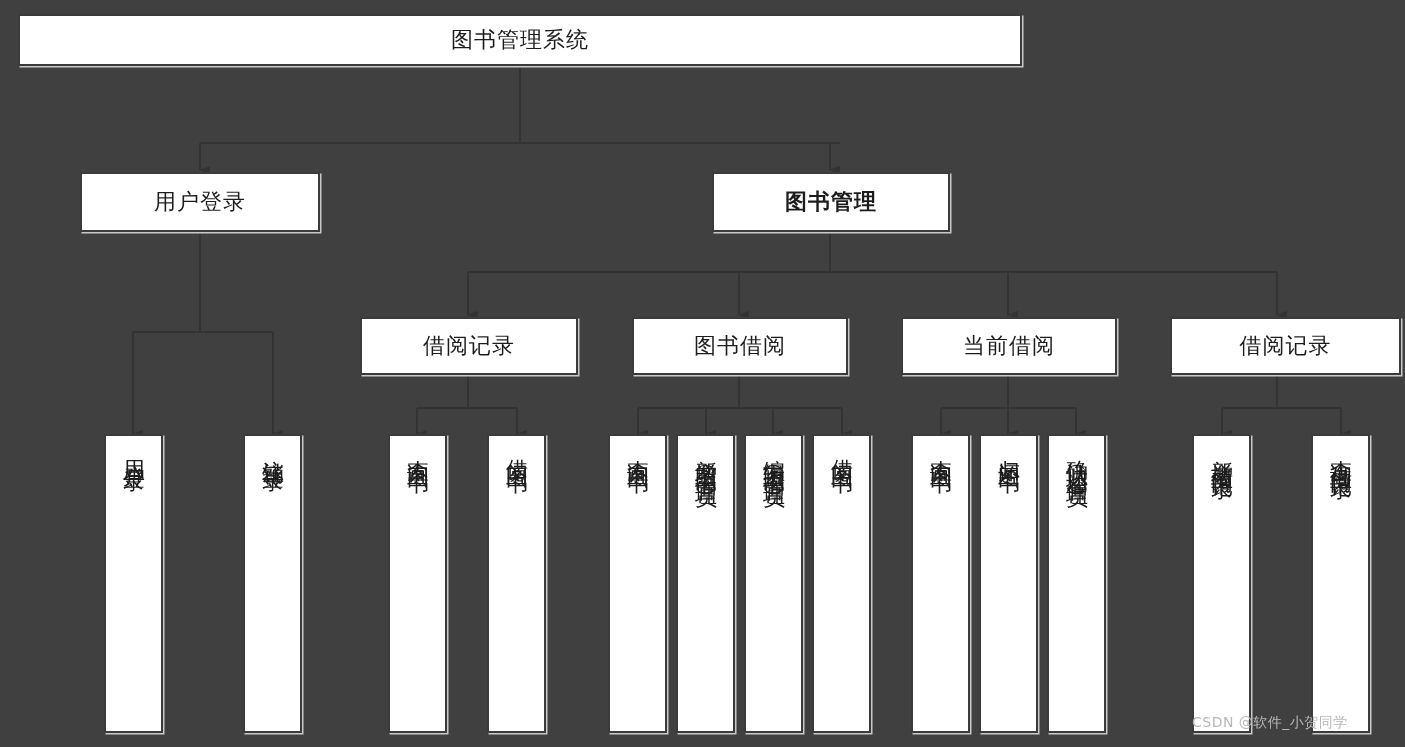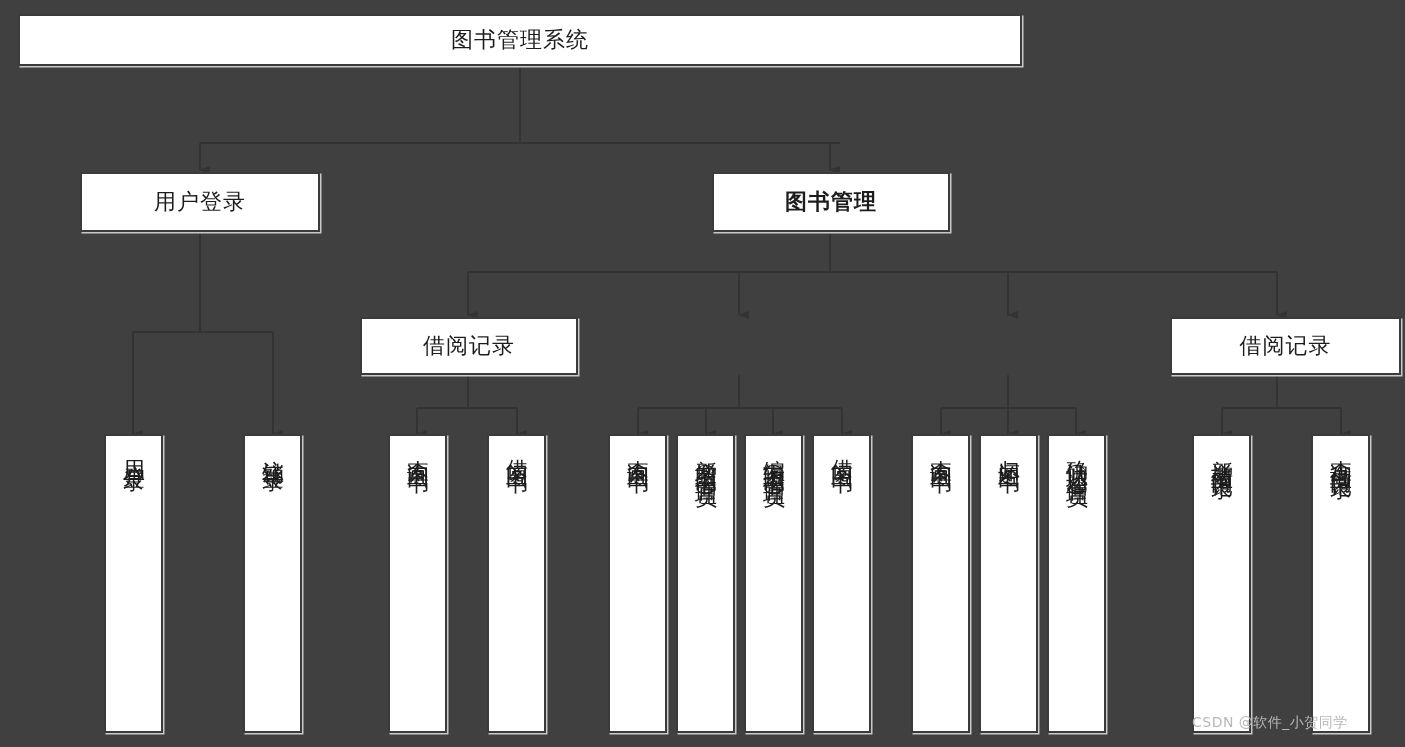--- a/index.html
+++ b/index.html
@@ -129,20 +129,26 @@
   <div class="node-box" style="left:80px; top:172px; width:240px; height:60px;">
     <span class="node-label">用户登录</span>
   </div>
   <div class="node-box" style="left:712px; top:172px; width:238px; height:60px;font-weight:bold;">
     <span class="node-label">图书管理</span>
   </div>
 
   <div class="node-box" style="left:360px; top:317px; width:218px; height:58px;">
     <span class="node-label">借阅记录</span>
   </div>
+  <div class="node-box" style="left:632px; top:317px; width:216px; height:58px;">
+    <span class="node-label">图书借阅</span>
+  </div>
+  <div class="node-box" style="left:901px; top:317px; width:216px; height:58px;">
+    <span class="node-label">当前借阅</span>
+  </div>
   <div class="node-box" style="left:1170px; top:317px; width:231px; height:58px;">
     <span class="node-label">借阅记录</span>
   </div>
 
   <div class="node-box vertical" style="left:104px; top:434px; width:59px; height:299px;">
     <span class="node-label">用户登录</span>
   </div>
   <div class="node-box vertical" style="left:243px; top:434px; width:59px; height:299px;">
     <span class="node-label">注销登录</span>
   </div>

